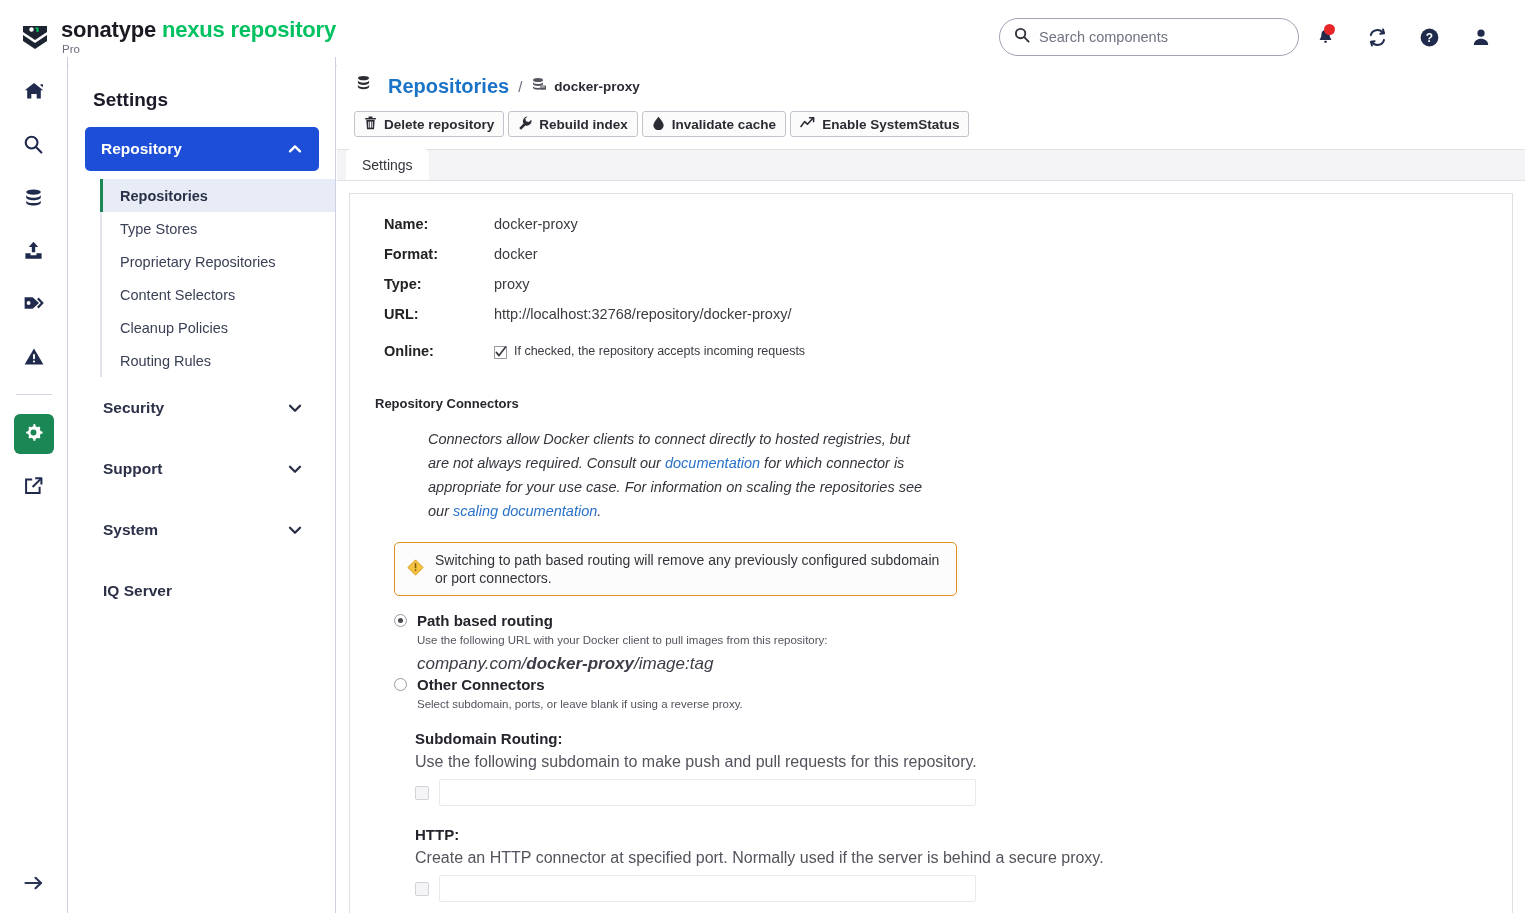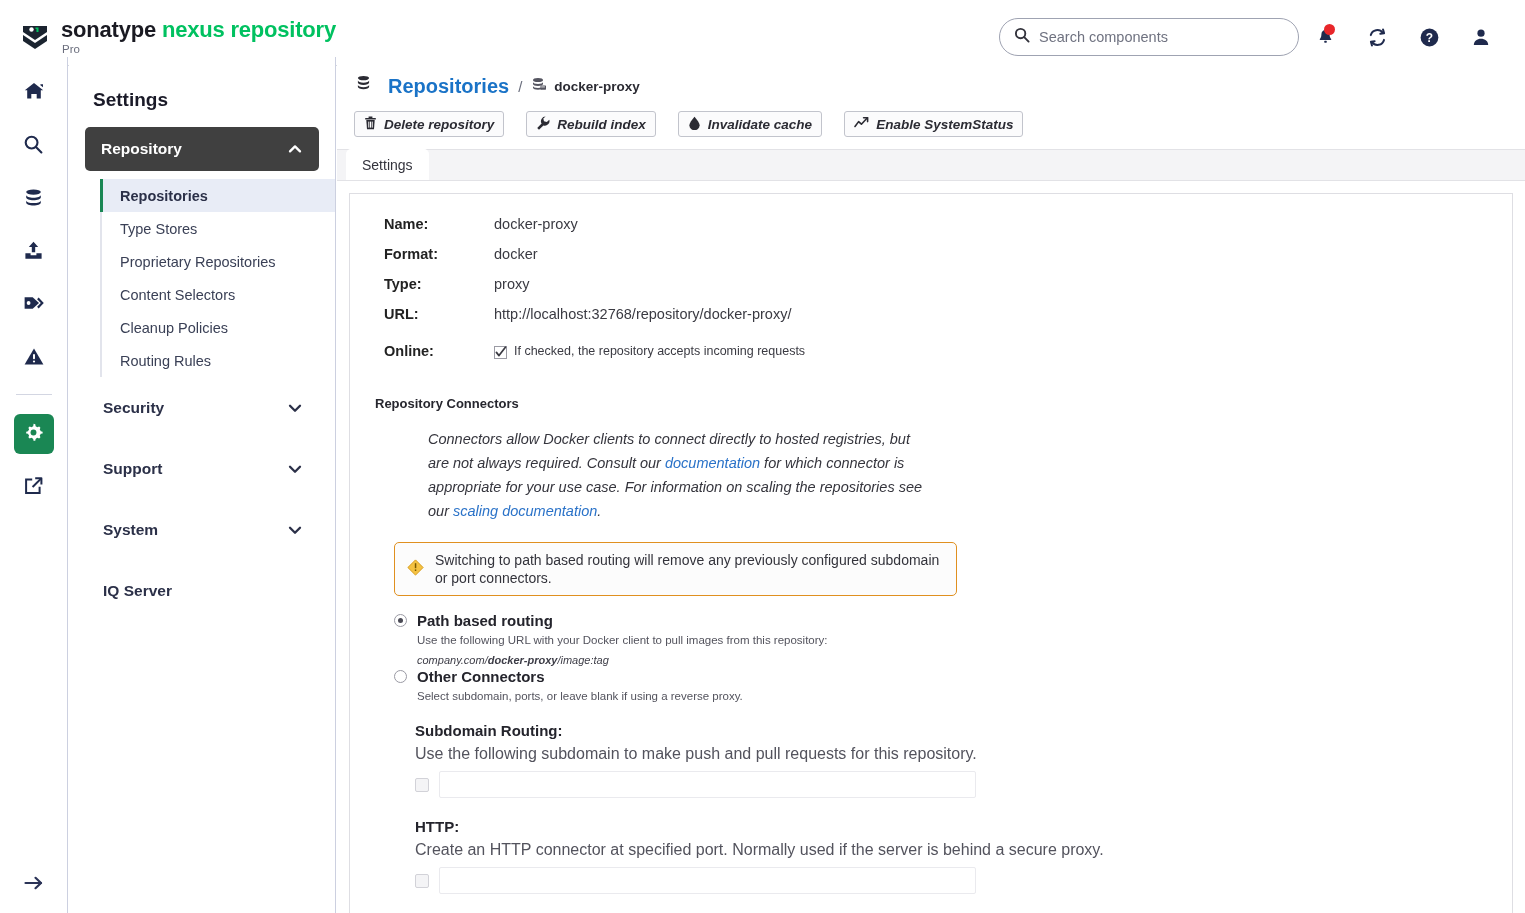--- a/index.html
+++ b/index.html
@@ -65,21 +65,21 @@
   .rail-spacer { flex: 1; }
   .rail-btn.bottom { margin-bottom: 8px; }
 
   
   .navpanel {
     position: absolute; left: 69px; top: 57px; width: 267px; height: 856px;
     background: #fff; border-right: 1px solid #ccd0e0; padding: 22px 0 0 0;
   }
   .nav-title { font-size: 19px; font-weight: 700; color: #1a1a28; margin: 10px 0 16px 24px; }
   .nav-group-active {
-    margin: 0 16px; height: 44px; background: #404040; border-radius: 5px;
+    margin: 0 16px; height: 44px; background: #1d4ed8; border-radius: 5px;
     display: flex; align-items: center; justify-content: space-between;
     padding: 0 16px; color: #fff; font-size: 15.5px; font-weight: 700; cursor: pointer;
   }
   .nav-sublist { margin: 8px 0 0 31px; border-left: 2px solid #e2e4ec; }
   .nav-sub {
     height: 33px; display: flex; align-items: center; padding-left: 18px;
     font-size: 14.5px; color: #3a4056; cursor: pointer; position: relative;
   }
   .nav-sub.active {
     background: #e8ecf6; font-weight: 700; color: #2b3048;
@@ -98,21 +98,21 @@
     position: absolute; left: 337px; top: 57px; width: 1188px; height: 856px;
     background: #fff; overflow: hidden;
   }
   .crumbrow { display: flex; align-items: center; padding: 18px 0 0 18px; }
   .crumb-db-icon { margin-right: 16px; }
   .crumb-title { font-size: 20px; font-weight: 700; color: #1a73c7; cursor: pointer; }
   .crumb-sep { margin: 0 9px; color: #6a6e7d; font-size: 15px; }
   .crumb-leaf { font-size: 13.5px; font-weight: 700; color: #2b2b33; }
   .crumb-leaf-icon { margin-right: 7px; vertical-align: -3px; }
 
-  .btnrow { display: flex; gap: 22px; padding: 13px 0 0 17px; font-style: italic; }
+  .btnrow { display: flex; gap: 4px; padding: 13px 0 0 17px; }
   .tbtn {
     height: 26px; border: 1px solid #c2c4cc; background: #fbfbfc; border-radius: 3px;
     display: flex; align-items: center; padding: 0 9px; font-size: 13.5px;
     font-weight: 700; color: #2b2b33; cursor: pointer; gap: 7px;
   }
 
   .tabstrip {
     margin-top: 12px; height: 32px; background: #f4f4f6;
     border-top: 1px solid #e2e2e6; border-bottom: 1px solid #e2e2e6;
     display: flex; align-items: flex-end; padding-left: 9px;
@@ -161,21 +161,21 @@
     width: 13px; height: 13px; border-radius: 50%; border: 1px solid #9a9aa4;
     background: #fff; display: inline-block; position: relative; margin-right: 10px;
     cursor: pointer; flex: none;
   }
   .radio.on::after {
     content: ""; position: absolute; width: 5px; height: 5px; border-radius: 50%;
     background: #4a4a55; left: 3px; top: 3px;
   }
   .radio-label { font-size: 15px; font-weight: 700; color: #24242c; }
   .hint { font-size: 11.5px; color: #53535d; margin: 5px 0 0 23px; }
-  .mono-hint { font-size: 11px; color: #3c3c46; font-style: italic; margin: 8px 0 0 23px; }
+  .mono-hint { font-size: 17px; color: #3c3c46; font-style: italic; margin: 8px 0 0 23px; }
   .mono-hint b { font-style: italic; }
 
   .field-group { margin-left: 21px; }
   .field-label { font-size: 15px; font-weight: 700; color: #24242c; margin-top: 20px; }
   .field-hint { font-size: 16px; color: #53535d; margin-top: 6px; }
   .field-row { display: flex; align-items: center; margin-top: 8px; }
   .chk-off {
     width: 14px; height: 14px; border: 1px solid #d2d2d8; background: #f4f4f6;
     border-radius: 2px; flex: none; cursor: pointer;
   }

